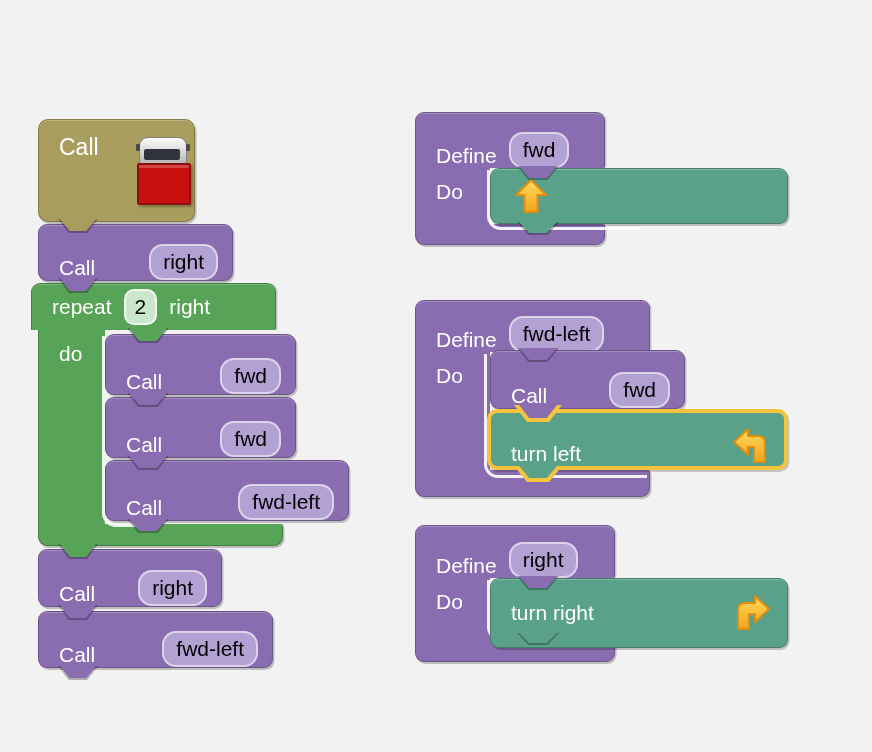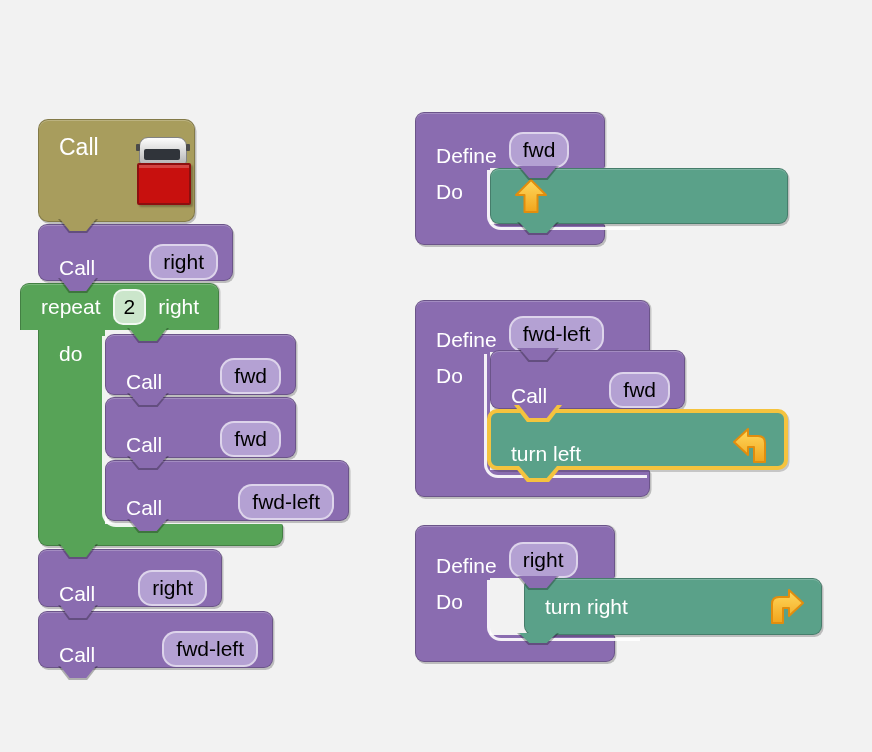--- a/index.html
+++ b/index.html
@@ -140,21 +140,21 @@
         </div>
       <div class="cargo"></div>
     </div>
   </div>
 
   <div class="blk simple purple" style="left:38px;top:224px;width:195px;height:57px;">
     <span class="lbl">Call</span>
     <span class="pill pill-purple">right</span>
   </div>
 
-  <div class="blk c-header green" style="left:20px;top:283px;width:199px;height:47px;">
+  <div class="blk c-header green" style="left:31px;top:283px;width:245px;height:47px;">
     <span class="lbl">repeat</span>
     <span class="pill pill-green">2</span>
     <span class="lbl">right</span>
   </div>
   <div class="blk c-col green" style="left:38px;top:330px;width:67px;height:194px;">
     <span class="lbl">do</span>
   </div>
   <div class="blk c-footer green" style="left:38px;top:524px;width:245px;height:22px;"></div>
 
   <div class="swoosh" style="left:102px;top:336px;width:46px;height:188px;"></div>
@@ -252,21 +252,21 @@
   <div class="blk c-header purple" style="left:415px;top:525px;width:200px;height:53px;">
     <span class="lbl">Define</span>
     <span class="pill pill-purple">right</span>
   </div>
   <div class="blk c-col purple" style="left:415px;top:578px;width:75px;height:57px;">
     <span class="lbl">Do</span>
   </div>
   <div class="blk c-footer purple" style="left:415px;top:635px;width:200px;height:27px;"></div>
   <div class="swoosh" style="left:487px;top:580px;width:150px;height:58px;"></div>
 
-  <div class="blk simple teal child" style="left:490px;top:578px;width:298px;height:57px;margin-left:34px;">
+  <div class="blk simple teal child" style="left:490px;top:578px;width:298px;height:70px;">
     <span class="lbl">turn right</span>
     <svg class="arrow-icon" width="40" height="40" viewBox="0 0 40 40">
       <defs>
           <linearGradient id="gR" x1="0" y1="0" x2="0" y2="1">
         <stop offset="0" stop-color="#ffd95e"></stop>
             <stop offset="1" stop-color="#f2a51c"></stop>
       </linearGradient>
         </defs>
       <path d="M36 16 L22 3 V10 H12 Q5 10 5 17 V36 H16 V21 H22 V29 Z" fill="url(#gR)" stroke="#e18d0e" stroke-width="2" stroke-linejoin="round"></path>
     </svg>

